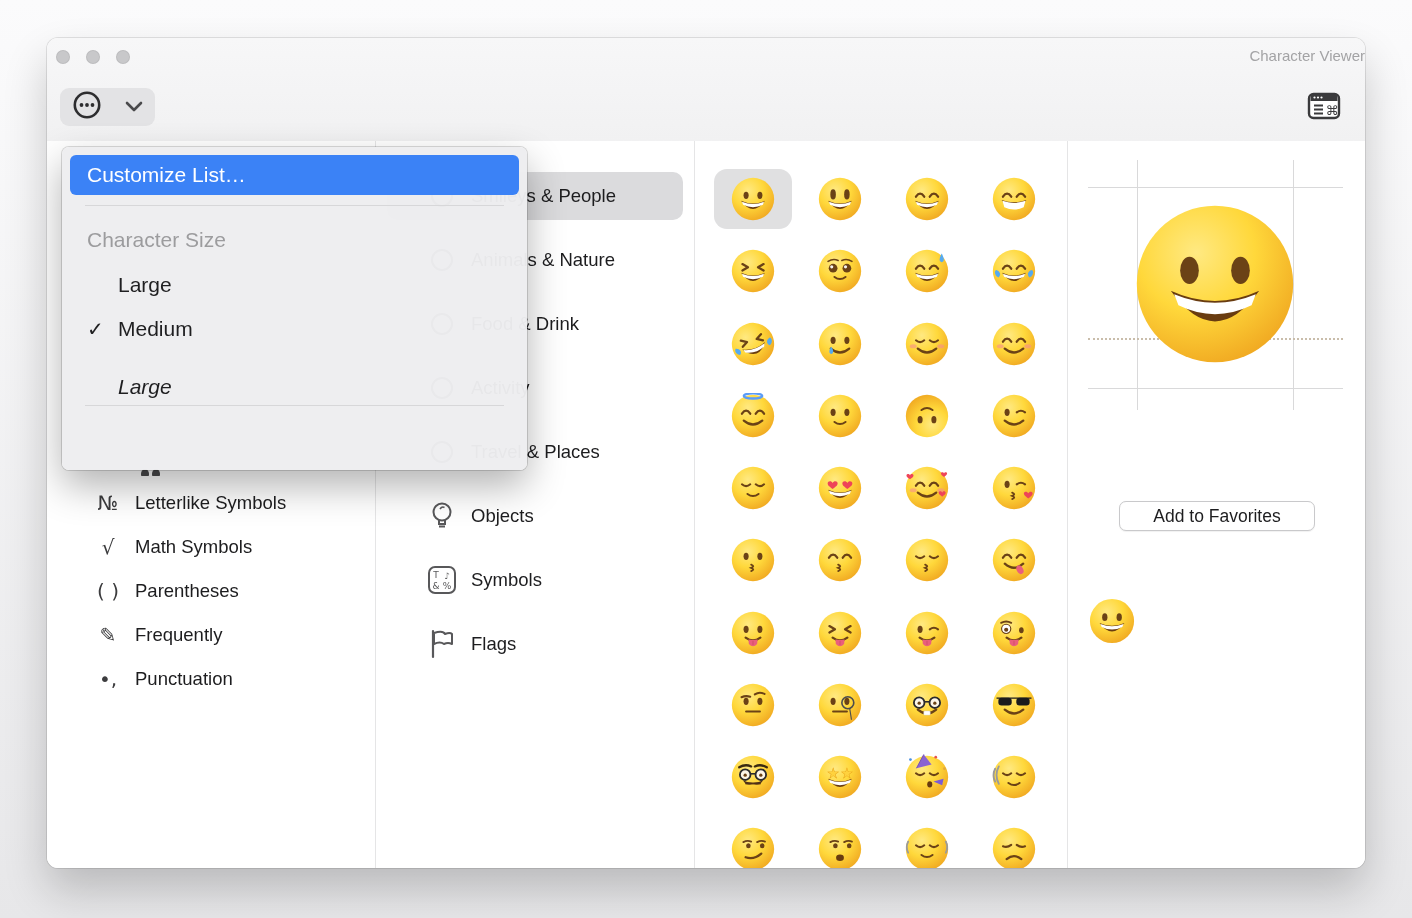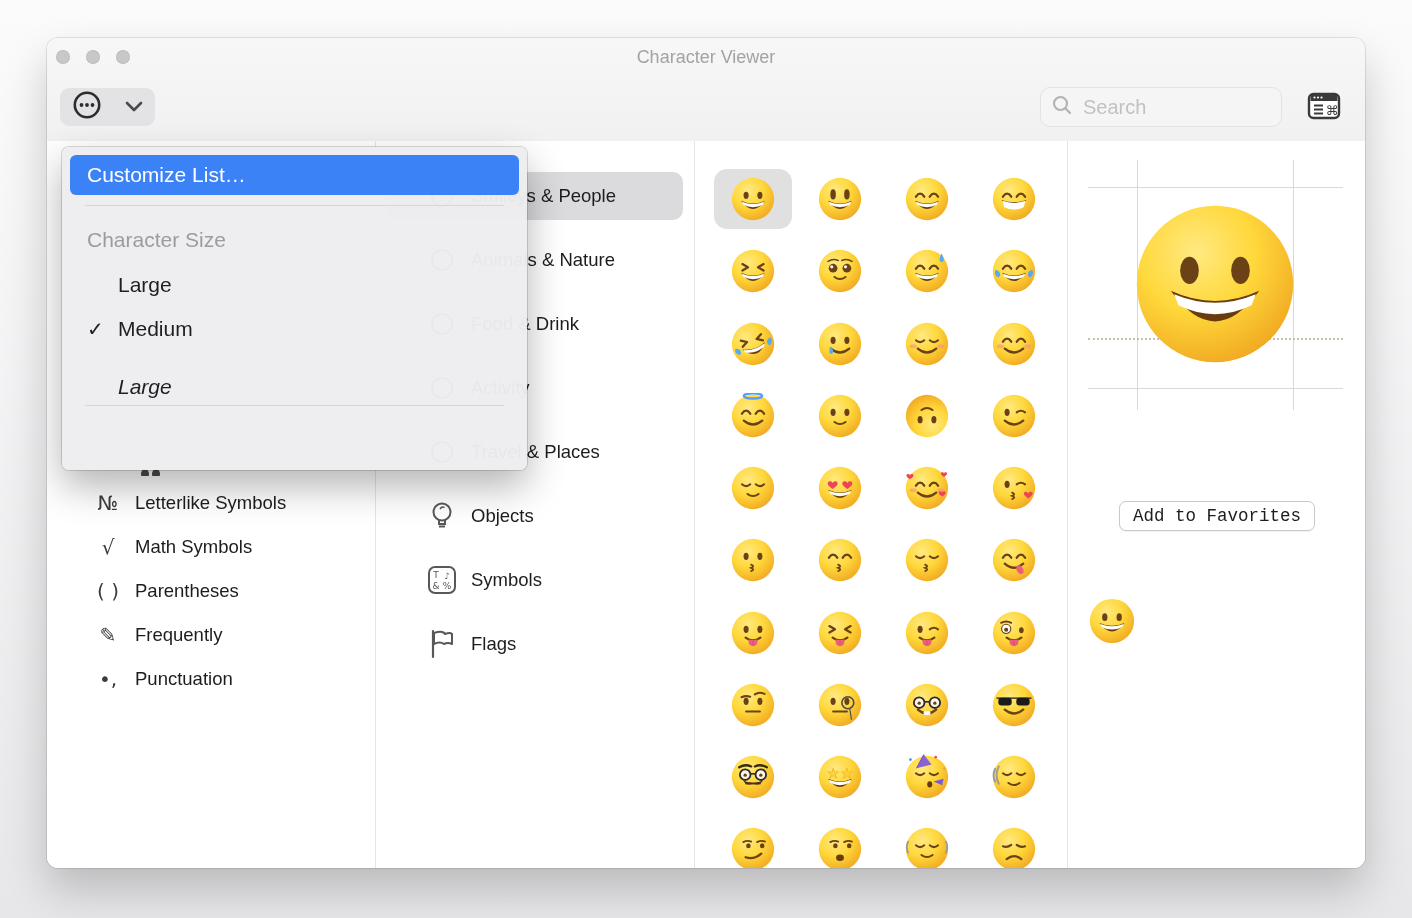--- a/index.html
+++ b/index.html
@@ -13,22 +13,22 @@
     position:absolute;left:47px;top:38px;width:1318px;height:830px;
     background:#fff;border-radius:11px;
     box-shadow:0 0 0 1px rgba(0,0,0,.10), 0 22px 44px rgba(0,0,0,.20);
     overflow:hidden;
   }
   
   .header{position:absolute;left:0;top:0;right:0;height:103px;
     background:linear-gradient(#f7f7f8,#f1f1f2);border-bottom:1px solid #dcdcde;}
   .tl{position:absolute;top:12px;width:14px;height:14px;border-radius:50%;
     background:#c8c8ca;box-shadow:inset 0 0 0 1px rgba(0,0,0,.06);}
-  .title{position:absolute;left:0;right:0;top:9px;text-align:center;
-    font-size:18px;color:#a3a3a5;}
+  .title{position:absolute;left:0;right:0;top:9px;text-align:right;
+    font-size:15px;color:#a3a3a5;}
   .action-btn{position:absolute;left:13px;top:50px;width:95px;height:38px;
     background:#e3e3e5;border-radius:9px;display:flex;align-items:center;
     justify-content:space-between;padding:0 12px;box-sizing:border-box;cursor:default;}
   .search{position:absolute;left:993px;top:49px;width:242px;height:40px;
     background:#f5f5f6;border:1px solid #e2e2e4;border-radius:10px;
     display:flex;align-items:center;padding:0 10px;box-sizing:border-box;}
   .search input{border:none;outline:none;background:transparent;flex:1;
     font-size:20px;color:#555;margin-left:8px;font-family:inherit;min-width:0;}
   .search input::placeholder{color:#c2c2c4;}
   .kbd-btn{position:absolute;left:1256px;top:51px;width:42px;height:38px;
@@ -57,21 +57,21 @@
   
   .panel{position:absolute;left:1020px;top:0;width:298px;bottom:0;}
   .guide{position:absolute;background:#d9d9da;}
   .dotline{position:absolute;left:21px;width:255px;border-top:2px dotted #c9bdab;}
   .big-emoji{position:absolute;left:63px;top:58px;}
   .char-name{position:absolute;left:0;right:0;top:308px;text-align:center;
     font-size:20px;color:#1d1d1f;}
   .fav-btn{position:absolute;left:52px;top:360px;width:196px;height:30px;
     background:#fff;border:1px solid #c9c9cb;border-radius:7px;
     font-size:17.5px;color:#1d1d1f;display:flex;align-items:center;justify-content:center;
-    font-family:Liberation Mono, monospace;box-shadow:0 0.5px 1px rgba(0,0,0,.06);}
+    font-family:Liberation Sans, sans-serif;box-shadow:0 0.5px 1px rgba(0,0,0,.06);}
   .small-emoji{position:absolute;left:21px;top:456px;}
   
   .menu{position:absolute;left:15px;top:109px;width:465px;height:323px;z-index:50;
     background:rgba(237,237,239,.97);border-radius:7px;
     box-shadow:0 0 0 1px rgba(0,0,0,.14), 0 16px 38px rgba(0,0,0,.30);}
   .mi{position:absolute;left:8px;right:8px;height:40px;display:flex;align-items:center;
     font-size:21px;color:#1f1f21;border-radius:6px;padding-left:17px;box-sizing:border-box;}
   .mi.hl{background:#3b82f6;color:#fff;}
   .mi.dis{color:#9c9c9e;}
   .mi .chk{width:31px;margin-left:-14px;flex:0 0 auto;text-align:left;
@@ -98,29 +98,20 @@
           <circle cx="20.5" cy="15" r="1.9" fill="#2d2d2f"></circle>
         </svg>
       </span>
       <span>
         <svg width="18" height="12" viewBox="0 0 18 12">
           <path d="M2,3 L9,10 L16,3" fill="none" stroke="#4a4a4c" stroke-width="2.6" stroke-linecap="round" stroke-linejoin="round"></path>
         </svg>
       </span>
     </div>
 
-    <div class="search">
-      <span>
-        <svg width="22" height="22" viewBox="0 0 22 22">
-          <circle cx="9.5" cy="9.5" r="6.5" fill="none" stroke="#b3b3b5" stroke-width="2.2"></circle>
-          <line x1="14.3" y1="14.3" x2="19" y2="19" stroke="#b3b3b5" stroke-width="2.2" stroke-linecap="round"></line>
-        </svg>
-      </span>
-      <input placeholder="Search" style="">
-    </div>
 
     <div class="kbd-btn">
       <span>
         <svg width="36" height="32" viewBox="0 0 36 32">
           <rect x="3" y="4" width="30" height="24" rx="4.5" fill="#fff" stroke="#3a3a3c" stroke-width="2.4"></rect>
           <path d="M4.5,11 h27 v-4 a3,3 0 0 0 -3,-2.8 h-21 a3,3 0 0 0 -3,2.8 Z" fill="#3a3a3c"></path>
           <circle cx="8.5" cy="7.5" r="1.1" fill="#fff"></circle>
             <circle cx="12" cy="7.5" r="1.1" fill="#fff"></circle>
             <circle cx="15.5" cy="7.5" r="1.1" fill="#fff"></circle>
           <line x1="8" y1="15.5" x2="17" y2="15.5" stroke="#3a3a3c" stroke-width="2"></line>

